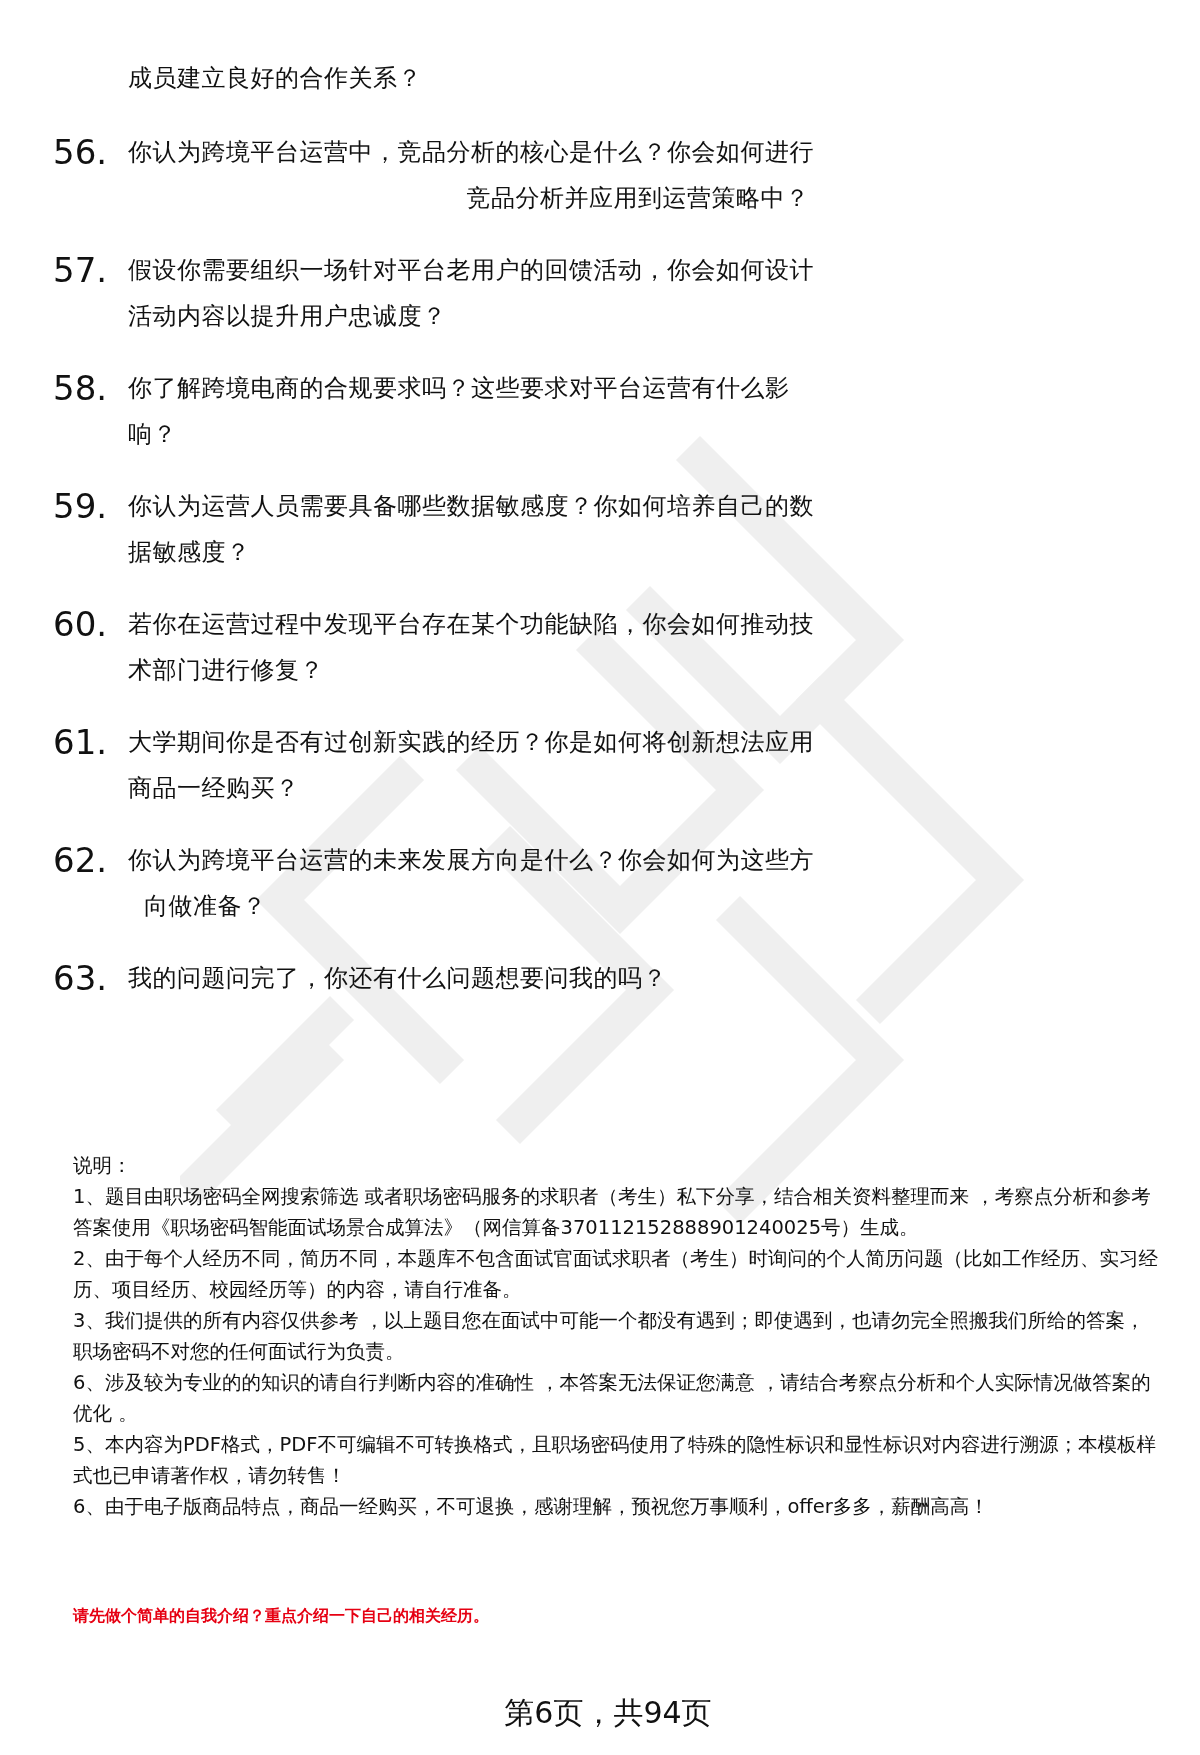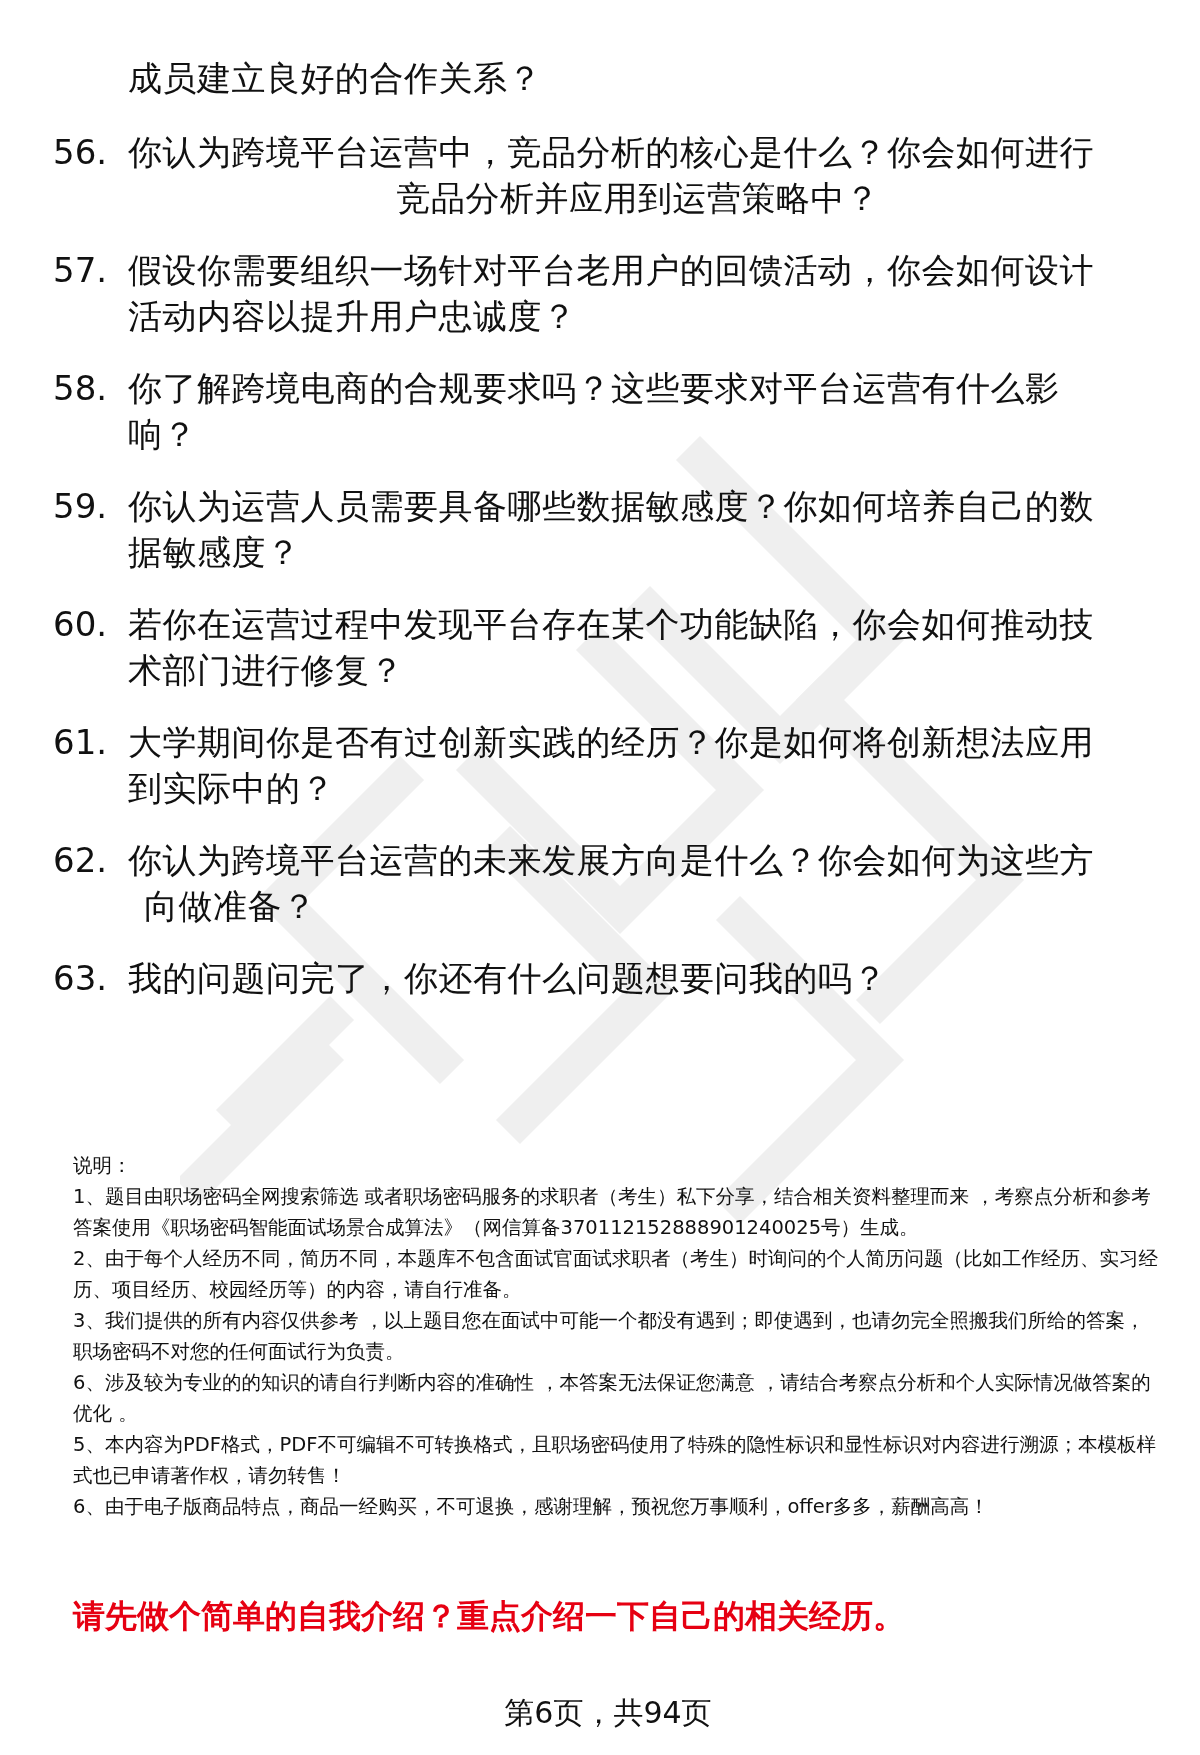--- a/index.html
+++ b/index.html
@@ -14,31 +14,31 @@
     }
     .content { position: relative; z-index: 1; }
     .q-list { position: absolute; left: 0; top: 0; width: 1200px; }
     .q-item { position: absolute; left: 0; width: 1200px; }
     .q-num {
       position: absolute; left: 53px; top: 0;
       font-size: 34px; line-height: 52px; color: #111;
     }
     .q-text {
       position: absolute; left: 128px; width: 1020px;
-      font-size: 34px; line-height: 52px; color: #111;
+      font-size: 24px; line-height: 52px; color: #111;
       letter-spacing: 0.5px;
     }
     .notes {
       position: absolute; left: 73px; top: 1150px; width: 1085px;
       font-size: 19.5px; line-height: 31px; color: #111;
     }
     .notes p { margin: 0; }
     .highlight {
       position: absolute; left: 73px; top: 1598px; width: 1085px;
-      font-size: 32px; font-weight: bold; color: #e60012; line-height: 36px;
+      font-size: 16px; font-weight: bold; color: #e60012; line-height: 36px;
     }
     .page-num {
       position: absolute; left: 8px; top: 1693px; width: 1200px; text-align: center;
       font-size: 30px; color: #111; line-height: 40px;
     }
   </style>
 </head>
 <body>
 
 <svg class="watermark" viewBox="0 0 900 900">
@@ -84,21 +84,21 @@
 
     <div class="q-item" style="top:598px;">
       <span class="q-num">60.</span>
       <div class="q-text" style="top:0;">若你在运营过程中发现平台存在某个功能缺陷，你会如何推动技</div>
       <div class="q-text" style="top:46px;">术部门进行修复？</div>
     </div>
 
     <div class="q-item" style="top:716px;">
       <span class="q-num">61.</span>
       <div class="q-text" style="top:0;">大学期间你是否有过创新实践的经历？你是如何将创新想法应用</div>
-      <div class="q-text" style="top:46px;">到实际中的？</div>
+      <div class="q-text" style="top:46px;">商品一经购买？</div>
     </div>
 
     <div class="q-item" style="top:834px;">
       <span class="q-num">62.</span>
       <div class="q-text" style="top:0;">你认为跨境平台运营的未来发展方向是什么？你会如何为这些方</div>
       <div class="q-text" style="top:46px;margin-left:16px;">向做准备？</div>
     </div>
 
     <div class="q-item" style="top:952px;">
       <span class="q-num">63.</span>

